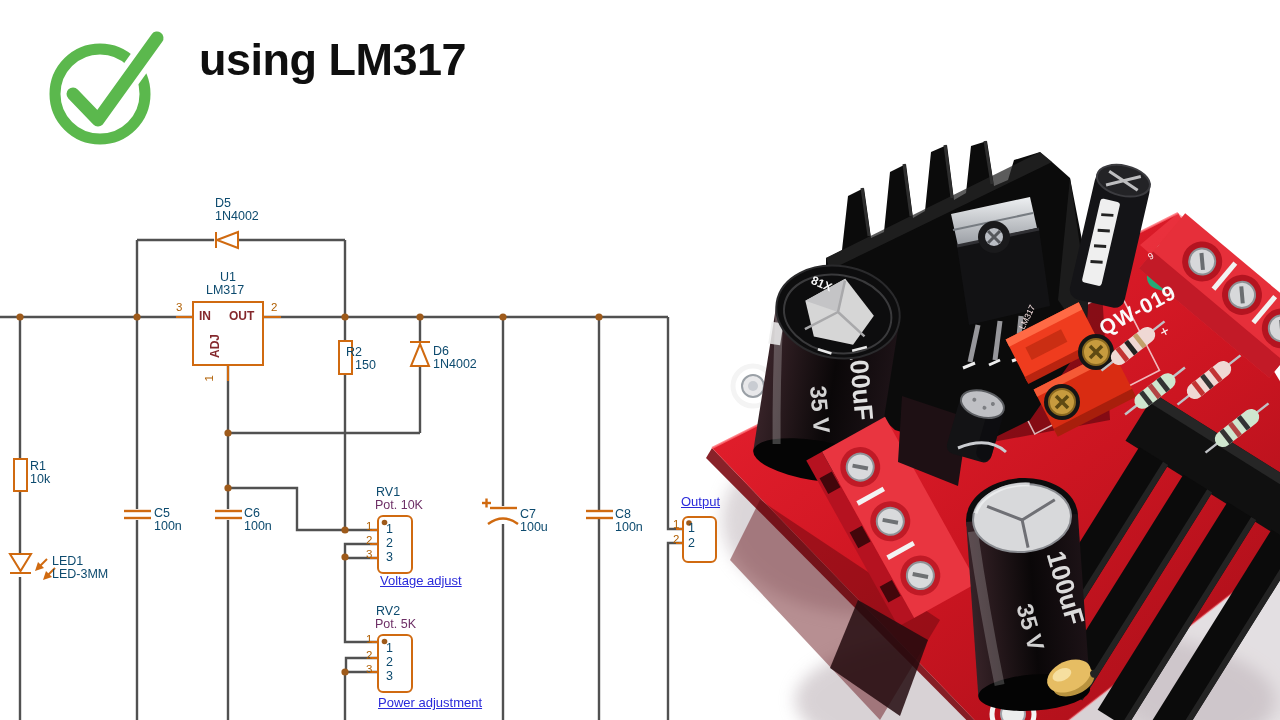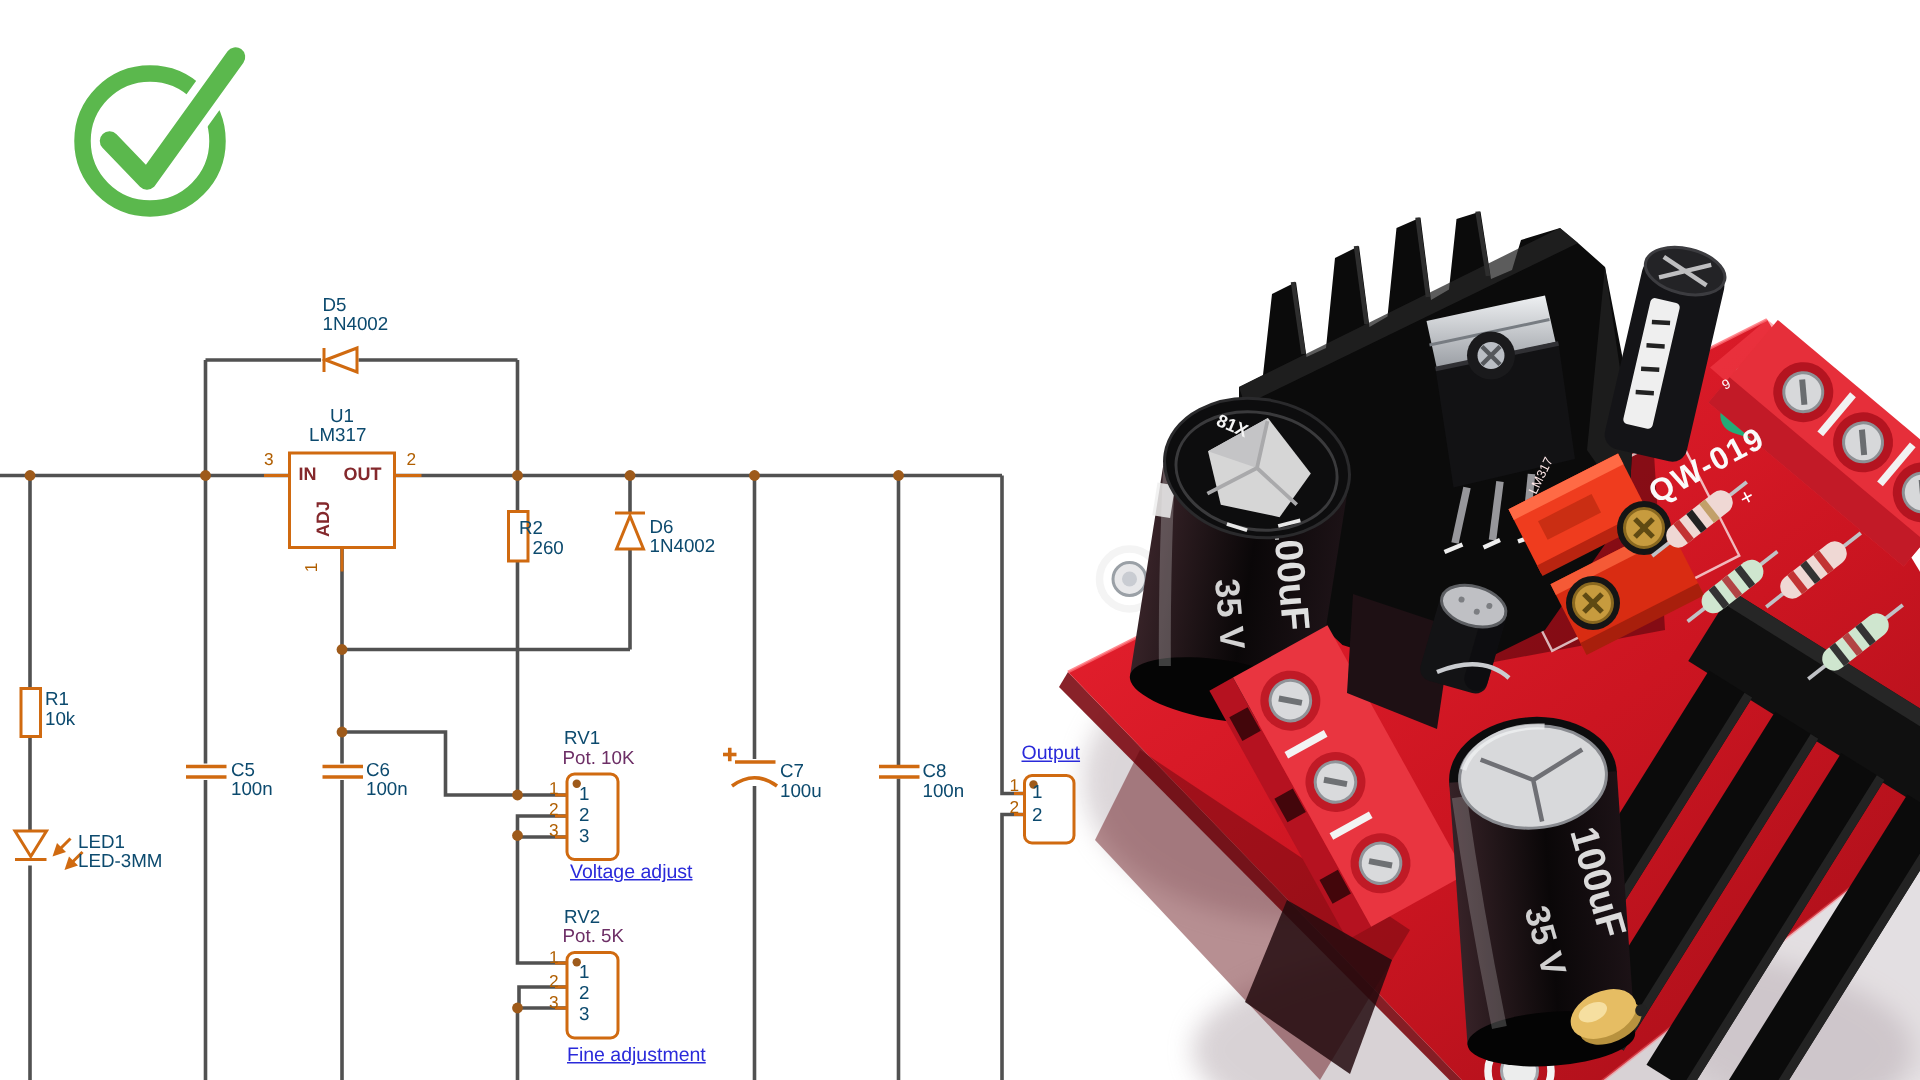--- a/index.html
+++ b/index.html
@@ -290,20 +290,21 @@
     <text transform="rotate(-28 1163 338)" x="1163" y="338" font-size="15" fill="#ffffff">+</text>
     <text transform="translate(1150,260) rotate(-28)" font-size="9" fill="#ffffff">9</text>
   </svg>
 
   <svg class="abs" style="left:40px;top:24px;z-index:2" width="140" height="135" viewBox="0 0 140 135">
     <circle cx="60" cy="70" r="45" fill="none" stroke="#5bb84d" stroke-width="11"></circle>
     <path d="M33 70 L58 96 L117 14" fill="none" stroke="#ffffff" stroke-width="24" stroke-linecap="round" stroke-linejoin="round"></path>
     <path d="M33 70 L58 96 L117 14" fill="none" stroke="#5bb84d" stroke-width="13" stroke-linecap="round" stroke-linejoin="round"></path>
   </svg>
   <div class="title">
+    <div>using LM317</div>
   </div>
 
   <svg class="abs" style="left:0;top:190px;z-index:2" width="720" height="530" viewBox="0 190 720 530">
 
     <path fill="none" stroke="#515151" stroke-width="2.4" d="
       M0 317 H193  M263 317 H668  M668 317 V529 H683  M683 543 H668 V720
       M137 240 V317  M137 240 H214  M239 240 H345  M345 240 V317
       M20 317 V459  M20 491 V554  M20 577 V720
       M137 317 V509  M137 520 V720
       M228 366 V509  M228 520 V720
@@ -402,21 +403,21 @@
     <div class="lb" style="left:220px;top:271px">U1</div>
     <div class="lb" style="left:206px;top:284px">LM317</div>
     <div class="lb ml" style="left:199px;top:310px">IN</div>
     <div class="lb ml" style="left:229px;top:310px">OUT</div>
     <div class="lb ml vt" style="left:221px;top:346px">ADJ</div>
     <div class="lb pn" style="left:176px;top:302px">3</div>
     <div class="lb pn" style="left:271px;top:302px">2</div>
     <div class="lb pn vt" style="left:215px;top:370px">1</div>
 
     <div class="lb" style="left:346px;top:346px">R2</div>
-    <div class="lb" style="left:355px;top:359px">260</div>
+    <div class="lb" style="left:355px;top:359px">150</div>
 
     <div class="lb" style="left:433px;top:345px">D6</div>
     <div class="lb" style="left:433px;top:358px">1N4002</div>
 
     <div class="lb" style="left:30px;top:460px">R1</div>
     <div class="lb" style="left:30px;top:473px">10k</div>
 
     <div class="lb" style="left:52px;top:555px">LED1</div>
     <div class="lb" style="left:52px;top:568px">LED-3MM</div>
 
@@ -437,21 +438,21 @@
     <div class="lb cp" style="left:380px;top:574px">Voltage adjust</div>
     <div class="lb pn" style="left:366px;top:521px">1</div>
     <div class="lb pn" style="left:366px;top:535px">2</div>
     <div class="lb pn" style="left:366px;top:549px">3</div>
     <div class="lb" style="left:386px;top:523px">1</div>
     <div class="lb" style="left:386px;top:537px">2</div>
     <div class="lb" style="left:386px;top:551px">3</div>
 
     <div class="lb" style="left:376px;top:605px">RV2</div>
     <div class="lb mg" style="left:375px;top:618px">Pot. 5K</div>
-    <div class="lb cp" style="left:378px;top:696px">Fine adjustment</div>
+    <div class="lb cp" style="left:378px;top:696px">Power adjustment</div>
     <div class="lb pn" style="left:366px;top:634px">1</div>
     <div class="lb pn" style="left:366px;top:650px">2</div>
     <div class="lb pn" style="left:366px;top:664px">3</div>
     <div class="lb" style="left:386px;top:642px">1</div>
     <div class="lb" style="left:386px;top:656px">2</div>
     <div class="lb" style="left:386px;top:670px">3</div>
 
     <div class="lb cp" style="left:681px;top:495px">Output</div>
     <div class="lb pn" style="left:673px;top:519px">1</div>
     <div class="lb pn" style="left:673px;top:534px">2</div>

